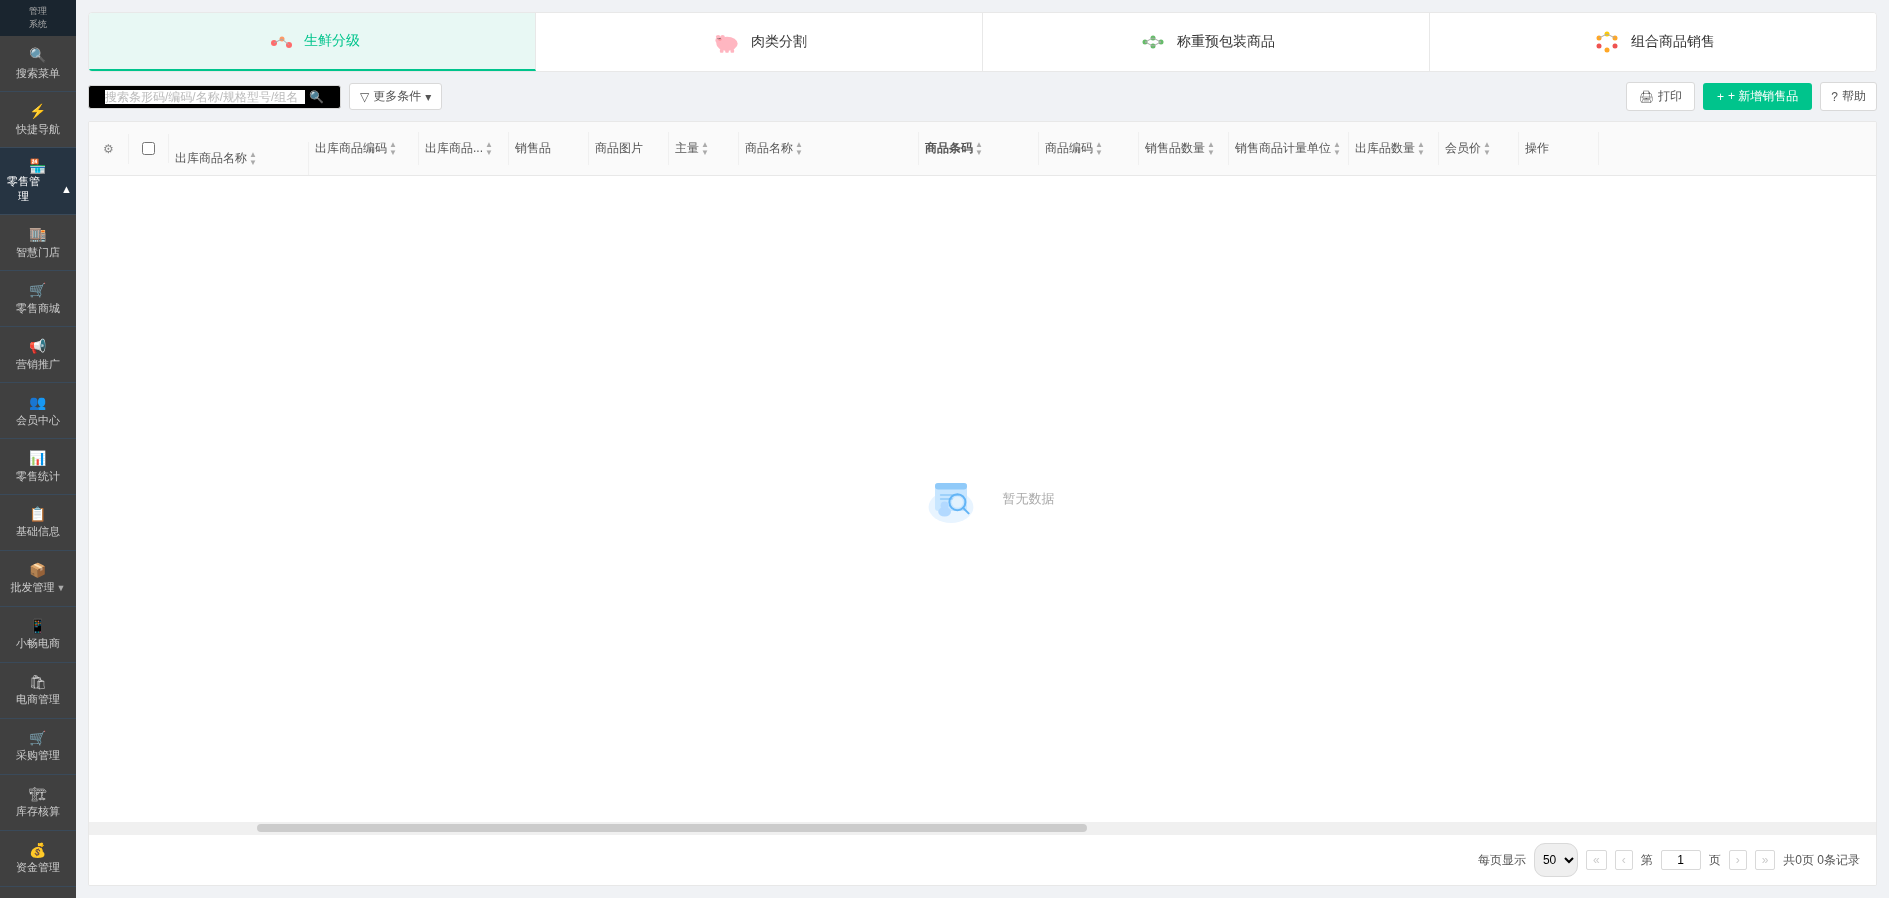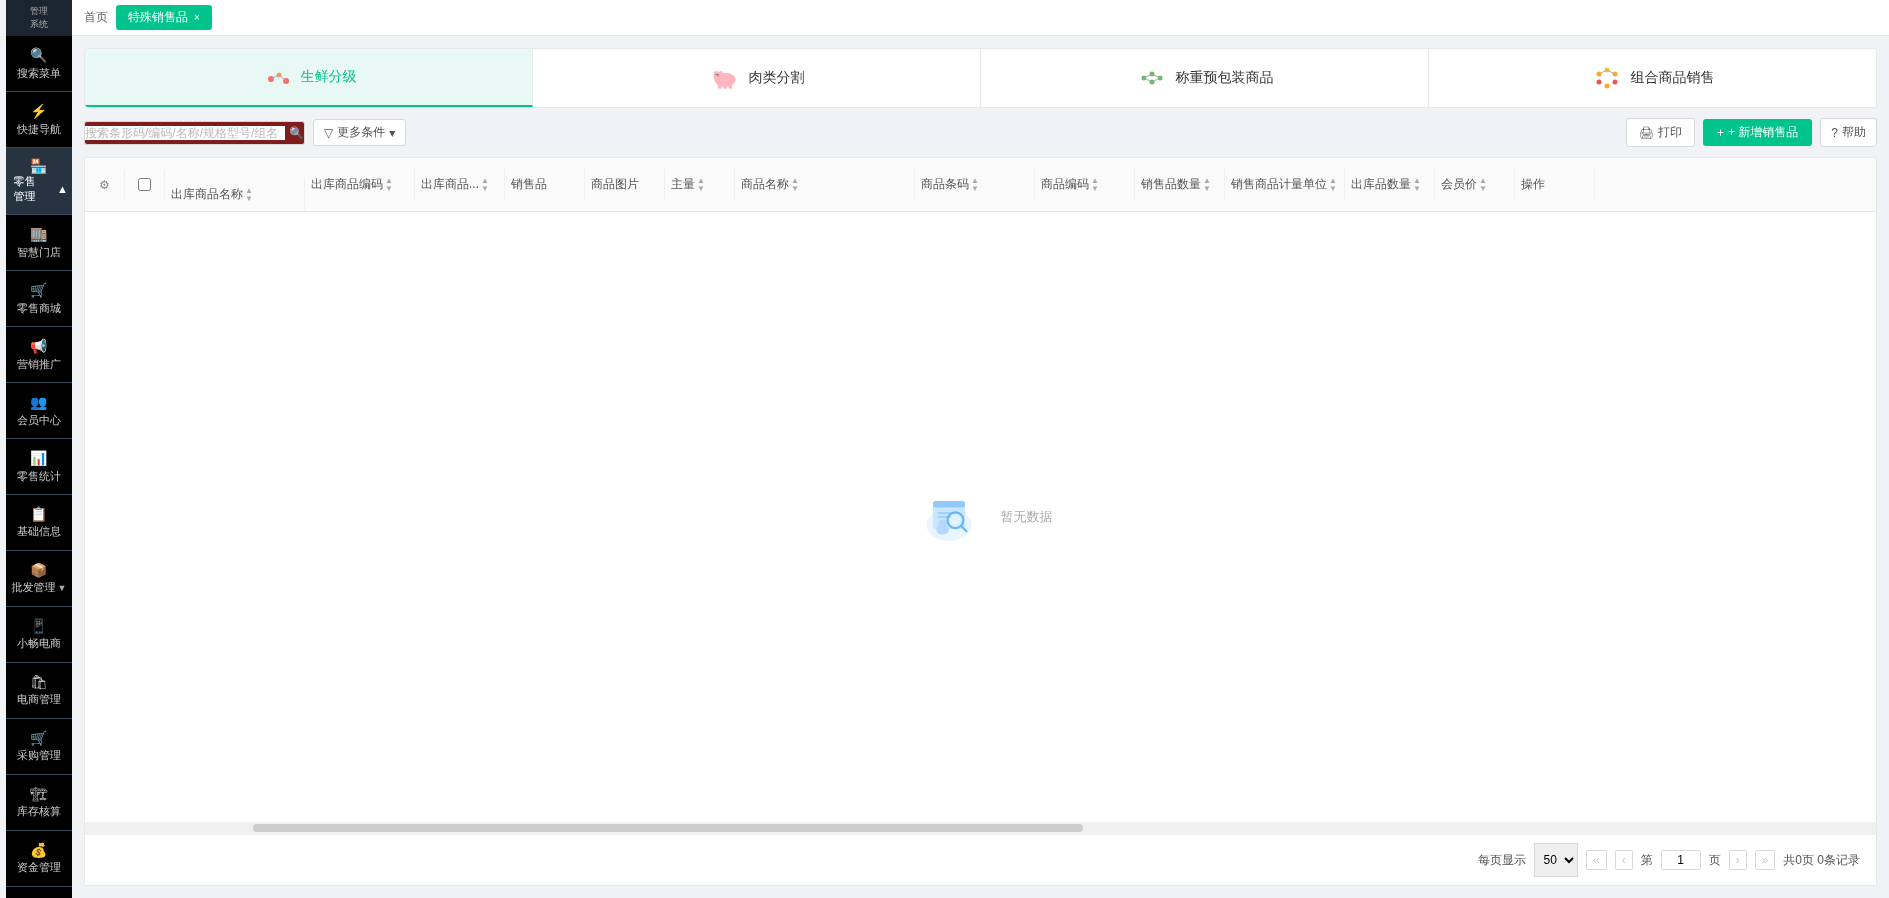--- a/index.html
+++ b/index.html
@@ -1,29 +1,28 @@
 <!DOCTYPE html>
 <html><head>
   <meta charset="utf-8">
   <style>
     * { margin: 0; padding: 0; box-sizing: border-box; }
     body { font-family: 'Microsoft YaHei', Arial, sans-serif; font-size: 12px; background: #f0f2f5; display: flex; height: 898px; overflow: hidden; }
 
     
     .sidebar {
-      width: 66px;
-      background: #000000;
+      width: 76px;
+      background: #404040;
       color: #fff;
       display: flex;
       flex-direction: column;
       flex-shrink: 0;
       height: 100%;
       overflow-y: auto;
       overflow-x: hidden;
-      margin-left: 6px;
     }
     .sidebar::-webkit-scrollbar { width: 0; }
     .sidebar-logo {
       background: #1a252f;
       padding: 8px 4px;
       text-align: center;
       font-size: 10px;
       color: #aaa;
       min-height: 36px;
       display: flex;
@@ -154,22 +153,22 @@
     .toolbar-left {
       display: flex;
       align-items: center;
       gap: 8px;
     }
     .search-box {
       display: flex;
       align-items: center;
       border: 1px solid #d9d9d9;
       border-radius: 3px;
-      background: #7f1d1d;
-      padding: 4px 0;
+      background: #000000;
+      padding: 4px 16px;
       gap: 4px;
     }
     .search-input {
       border: none;
       outline: none;
       font-size: 12px;
       width: 200px;
       color: #333;
     }
     .search-input::placeholder { color: #bbb; }
@@ -287,24 +286,23 @@
       padding: 8px 16px;
       background: #fff;
       border-top: 1px solid #f0f0f0;
       font-size: 12px;
       color: #555;
       gap: 8px;
       flex-shrink: 0;
     }
     .page-size-select {
       border: 1px solid #d9d9d9;
-      border-radius: 0;
+      border-radius: 11px;
       padding: 8px 4px;
       font-size: 12px;
-      text-align: right;
     }
     .page-nav-btn {
       border: 1px solid #d9d9d9;
       background: #fff;
       padding: 2px 6px;
       cursor: pointer;
       border-radius: 2px;
       color: #555;
       font-size: 12px;
     }
@@ -427,27 +425,20 @@
 
   <div class="sidebar-item">
     <span style="font-size:14px;">📒</span>
 
   </div>
 
 </div>
 
 <div class="main-area">
 
-  <div class="topbar">
-    <span class="topbar-home">首页</span>
-    <div class="topbar-tab">
-      <span>特殊销售品</span>
-      <span class="close-x">×</span>
-    </div>
-  </div>
 
   <div class="content">
 
     <div class="category-tabs">
 
       <div class="category-tab active">
         <div class="tab-icon">
 
           <svg width="32" height="24" viewBox="0 0 32 24">
             <circle cx="10" cy="14" r="3" fill="#ff6b6b"></circle>
@@ -573,21 +564,21 @@
           <span>商品图片</span>
         </div>
         <div class="th" style="min-width:70px;">
           <span>主量</span>
           <span class="sort-arrows">▲<br>▼</span>
         </div>
         <div class="th" style="min-width:180px;">
           <span>商品名称</span>
           <span class="sort-arrows">▲<br>▼</span>
         </div>
-        <div class="th" style="min-width:120px;">
+        <div class="th" style="min-width:120px;font-weight:bold;">
           <span>商品条码</span>
           <span class="sort-arrows">▲<br>▼</span>
         </div>
         <div class="th" style="min-width:100px;">
           <span>商品编码</span>
           <span class="sort-arrows">▲<br>▼</span>
         </div>
         <div class="th" style="min-width:90px;">
           <span>销售品数量</span>
           <span class="sort-arrows">▲<br>▼</span>

